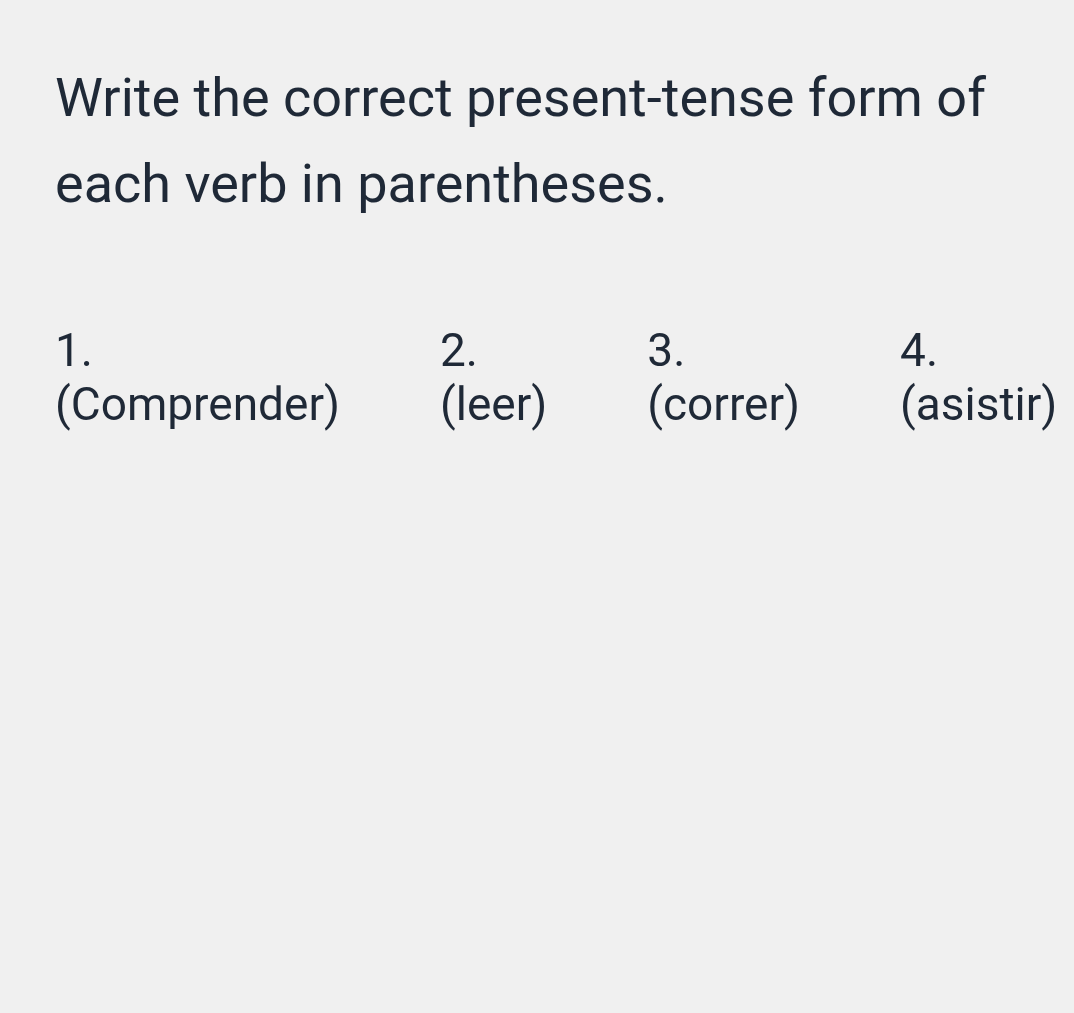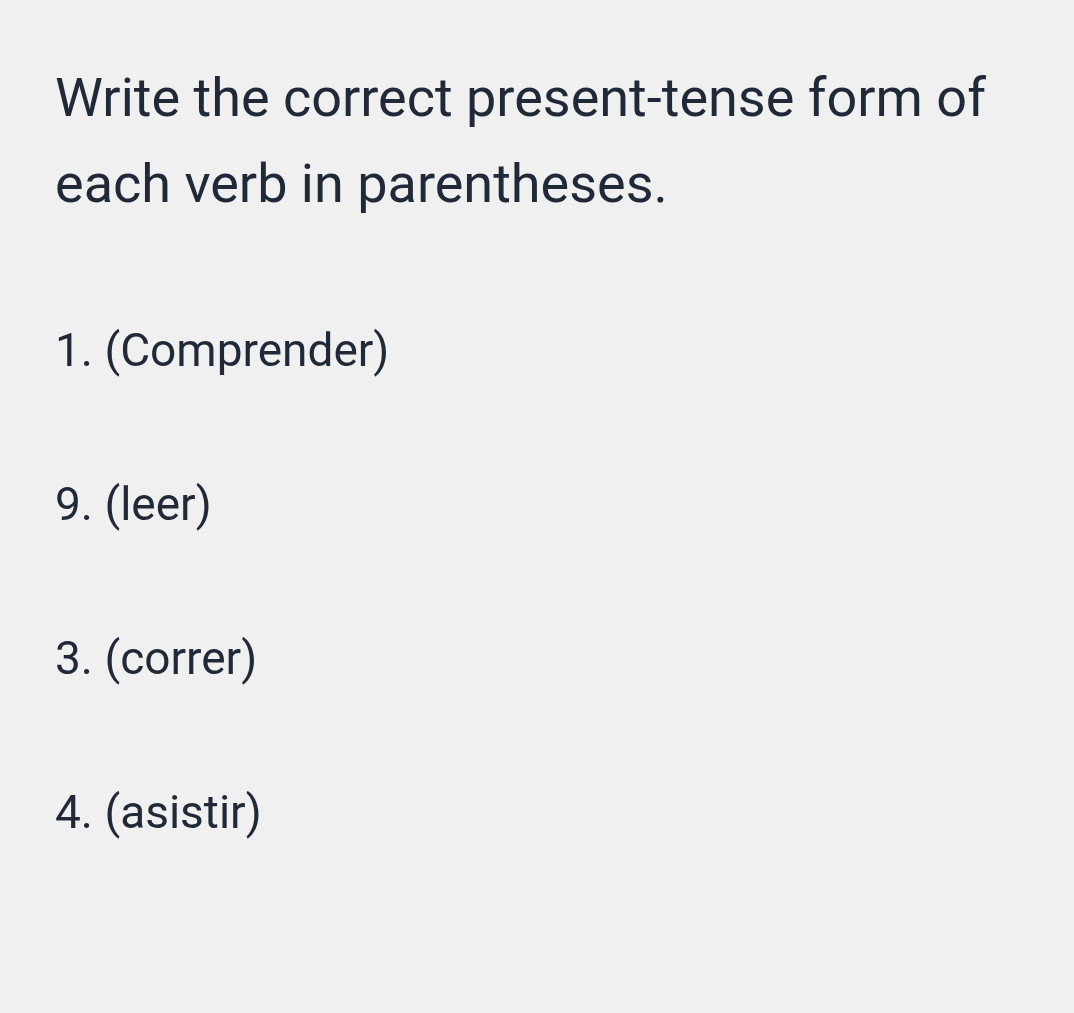--- a/index.html
+++ b/index.html
@@ -17,33 +17,33 @@
     }
     .instruction {
       font-size: 54px;
       line-height: 1.6;
       color: #1f2937;
       margin-bottom: 95px;
       font-weight: 400;
     }
     .items {
       display: flex;
-      flex-direction: column;
+      flex-direction: row;
       gap: 100px;
       margin-top: 17px;
     }
     .item {
       font-size: 46px;
       color: #1f2937;
       font-weight: 400;
     }
   </style>
 </head>
 <body>
 
 <div class="instruction">Write the correct present-tense form of each verb in parentheses.</div>
 
 <div class="items">
   <div class="item">1. (Comprender)</div>
-  <div class="item">9. (leer)</div>
+  <div class="item">2. (leer)</div>
   <div class="item">3. (correr)</div>
   <div class="item">4. (asistir)</div>
 </div>
 
 </body></html>

